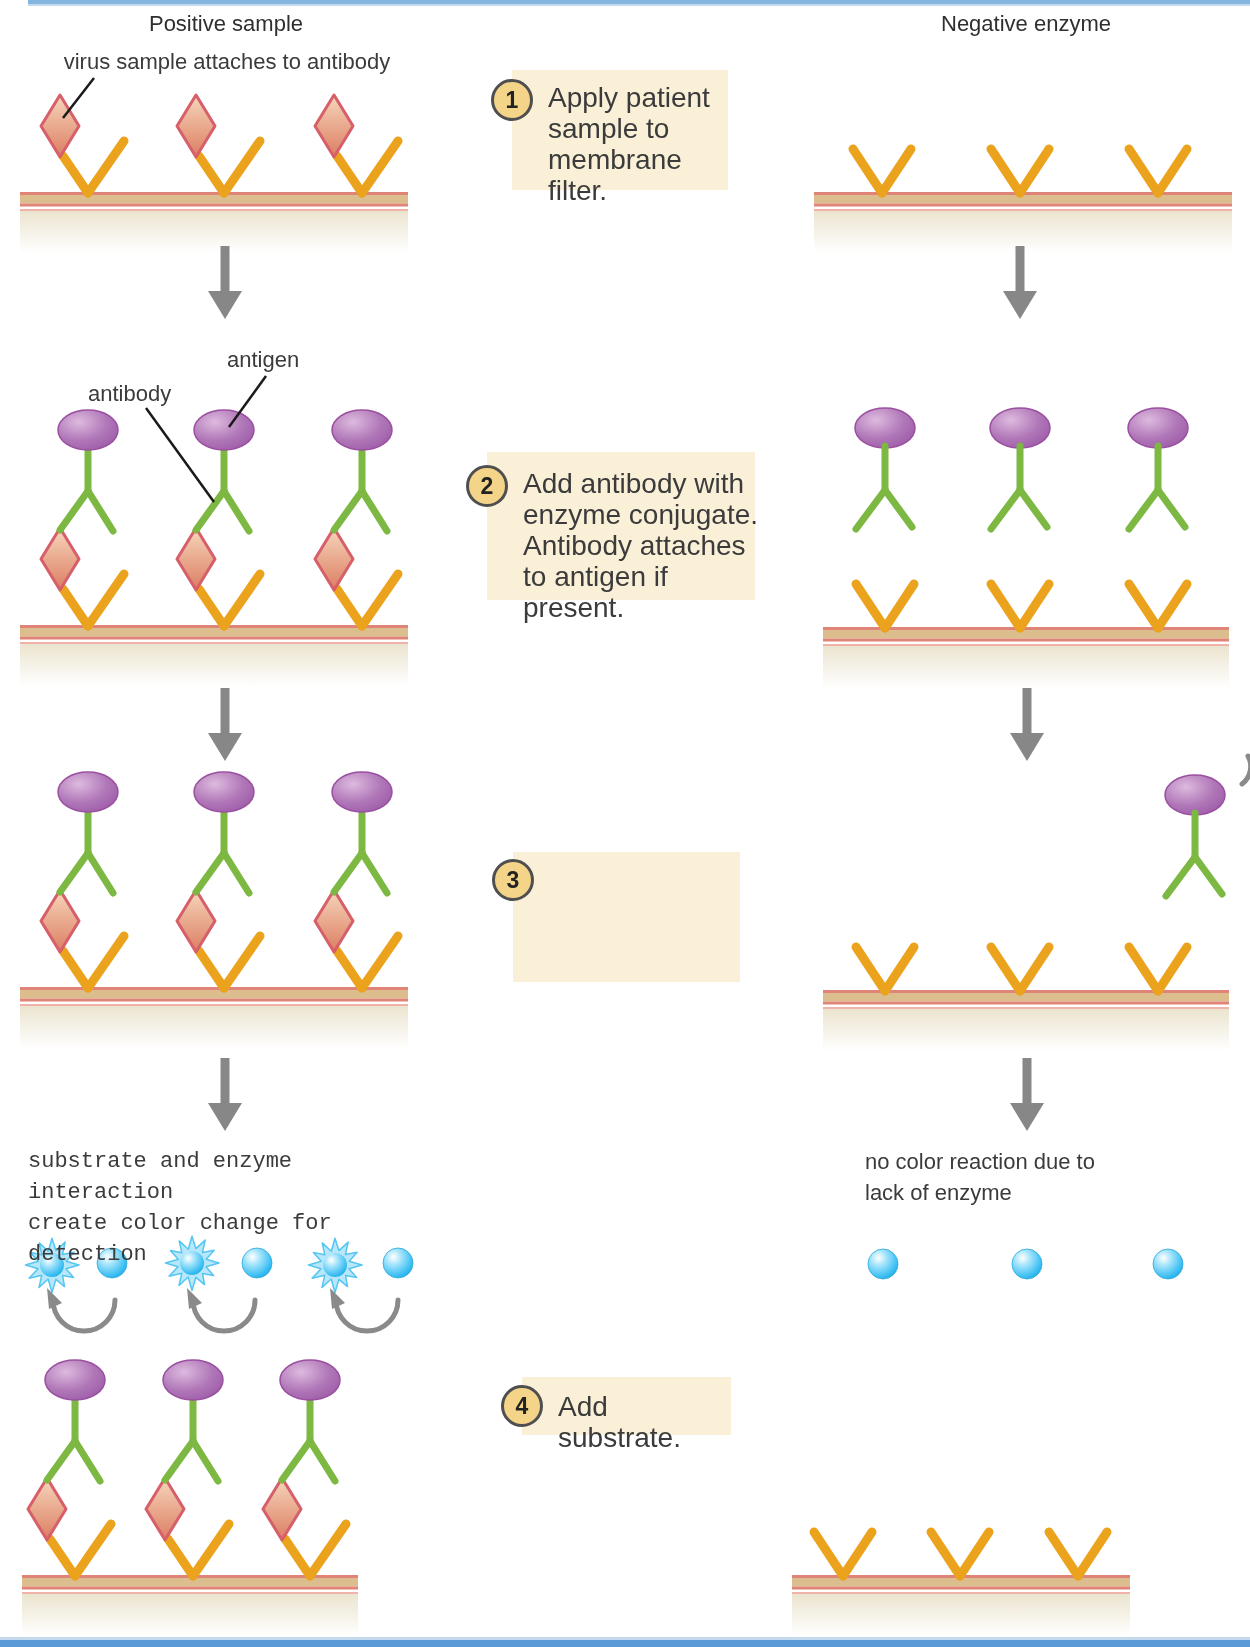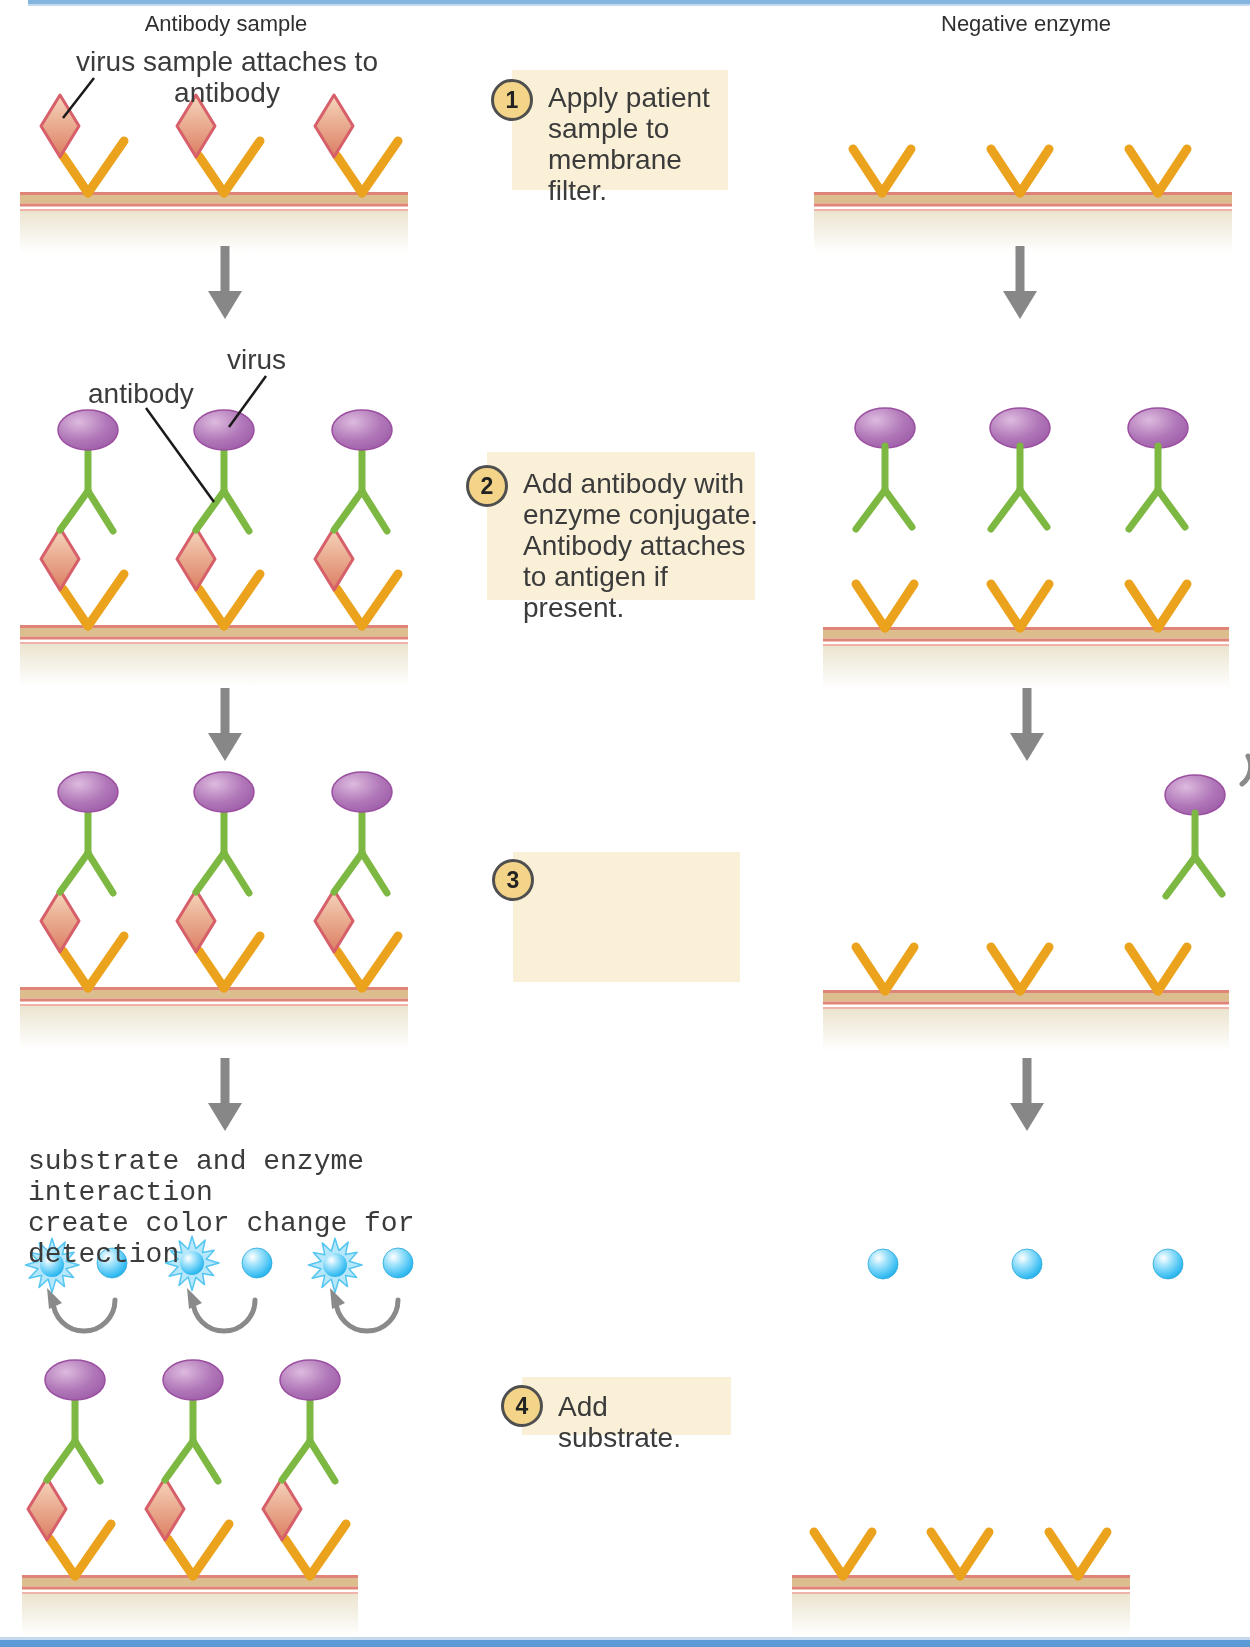--- a/index.html
+++ b/index.html
@@ -15,21 +15,21 @@
     --leader-black:#1a1a1a;
     --bar-blue:#5b9bd5;
     --bar-blue-light:#c5d9ee;
   }
   html,body{margin:0;padding:0;background:#fff;}
   #stage{
     position:relative;width:1250px;height:1647px;background:#ffffff;overflow:hidden;
     font-family:"Liberation Sans", sans-serif;color:var(--text);
   }
   #art{position:absolute;left:0;top:0;}
-  .lbl{position:absolute;font-size:28px;line-height:31px;color:var(--text);white-space:pre-line;}
+  .lbl{position:absolute;font-size:22px;line-height:31px;color:var(--text);white-space:pre-line;}
   .center{text-align:center;}
   .heading{font-size:22px;color:#2f2f2f;}
   .box{position:absolute;background:var(--step-box-bg);}
   .box-text{position:absolute;font-size:28px;line-height:31px;color:var(--text);white-space:pre-line;}
   .badge{
     position:absolute;width:42px;height:42px;border-radius:50%;
     background:var(--badge-fill);border:3px solid var(--badge-ring);box-sizing:border-box;
     display:flex;align-items:center;justify-content:center;
     font-size:23px;font-weight:bold;color:#222222;
   }
@@ -267,26 +267,26 @@
       <use href="#arcArrow" x="336" y="1300"></use>
     </g>
 
     <g>
       <use href="#sphere" x="883" y="1264"></use>
       <use href="#sphere" x="1027" y="1264"></use>
       <use href="#sphere" x="1168" y="1264"></use>
     </g>
   </svg>
 
-  <div class="lbl heading center" style="left:76px;top:8px;width:300px;">Antibody sample</div>
+  <div class="lbl heading center" style="left:76px;top:8px;width:300px;">Positive sample</div>
   <div class="lbl heading center" style="left:876px;top:8px;width:300px;">Negative enzyme</div>
 
   <div class="lbl center" style="left:22px;top:46px;width:410px;">virus sample attaches to antibody</div>
 
-  <div class="lbl" style="left:227px;top:344px;">virus</div>
+  <div class="lbl" style="left:227px;top:344px;">antigen</div>
   <div class="lbl" style="left:88px;top:378px;">antibody</div>
 
   <div class="box" style="left:512px;top:70px;width:216px;height:120px;"></div>
   <div class="badge" style="left:491px;top:79px;">1</div>
   <div class="box-text" style="left:548px;top:82px;width:180px;">Apply patient
 sample to
 membrane filter.</div>
 
   <div class="box" style="left:487px;top:452px;width:268px;height:148px;"></div>
   <div class="badge" style="left:466px;top:465px;">2</div>
@@ -297,14 +297,16 @@
 
   <div class="box" style="left:513px;top:852px;width:227px;height:130px;"></div>
   <div class="badge" style="left:492px;top:859px;">3</div>
 
   <div class="box" style="left:522px;top:1377px;width:209px;height:58px;"></div>
   <div class="badge" style="left:501px;top:1385px;">4</div>
   <div class="box-text" style="left:558px;top:1391px;width:175px;">Add substrate.</div>
 
   <div class="lbl" style="left:28px;top:1146px;width:400px;font-family:Liberation Mono, monospace;">substrate and enzyme interaction
 create color change for detection</div>
+  <div class="lbl" style="left:865px;top:1146px;width:340px;">no color reaction due to
+lack of enzyme</div>
 
 </div>
 
 </body></html>

